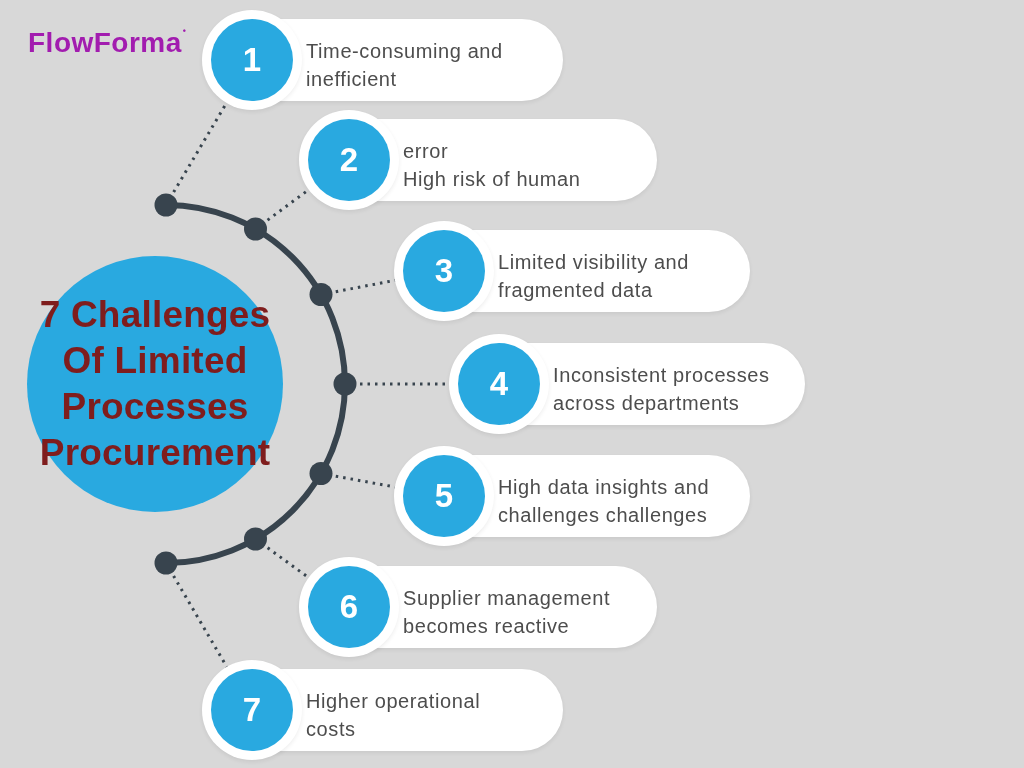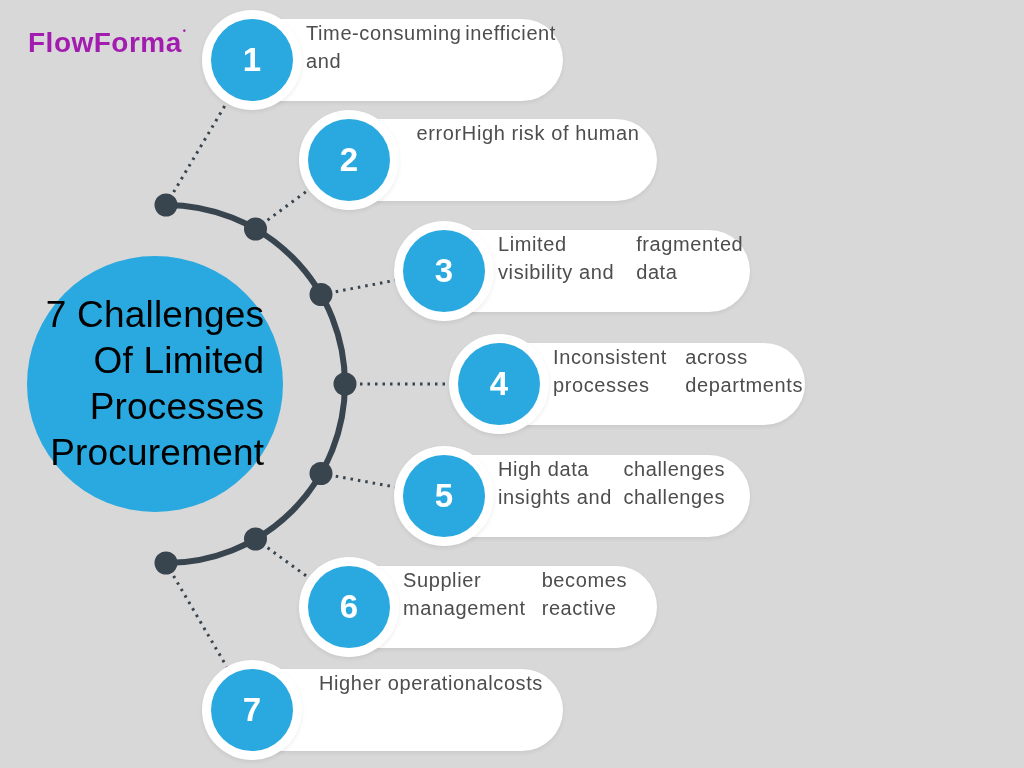--- a/index.html
+++ b/index.html
@@ -20,41 +20,41 @@
   }
   .logo sup{font-size:9px;vertical-align:18px;margin-left:1px;}
 
   svg.links{position:absolute;left:0;top:0;z-index:1;}
 
   .center-circle{
     position:absolute;left:27px;top:256px;width:256px;height:256px;z-index:2;
     background:var(--accent);border-radius:50%;
     display:flex;align-items:center;justify-content:center;text-align:center;
   }
-  .center-title{color:#000000;font-size:37px;font-weight:normal;line-height:46px;letter-spacing:0.2px;text-align:right;}
+  .center-title{color:#7f1d1d;font-size:37px;font-weight:bold;line-height:46px;letter-spacing:0.2px;}
 
   .item{
     position:absolute;height:82px;z-index:2;
     background:var(--card);border-radius:41px;
     box-shadow:0 2px 4px rgba(0,0,0,0.07);
   }
   .item .ring{
     position:absolute;left:-6px;top:-9px;width:100px;height:100px;
     background:var(--card);border-radius:50%;
     box-shadow:0 2px 4px rgba(0,0,0,0.07);
   }
   .item .num-circle{
     position:absolute;left:3px;top:0;width:82px;height:82px;
     background:var(--accent);border-radius:50%;
     display:flex;align-items:center;justify-content:center;
   }
   .item .num{color:#ffffff;font-size:33px;font-weight:bold;}
   .item .text{
     position:absolute;left:98px;top:0;height:92px;width:250px;
-    display:flex;flex-direction:row;justify-content:center;
+    display:flex;flex-direction:column;justify-content:center;
     color:var(--text);font-size:20px;line-height:28px;letter-spacing:0.6px;
   }
 </style>
 </head>
 <body>
 
 <div class="canvas">
 
   <div class="logo"><span>FlowForma</span><sup>•</sup></div>
 

